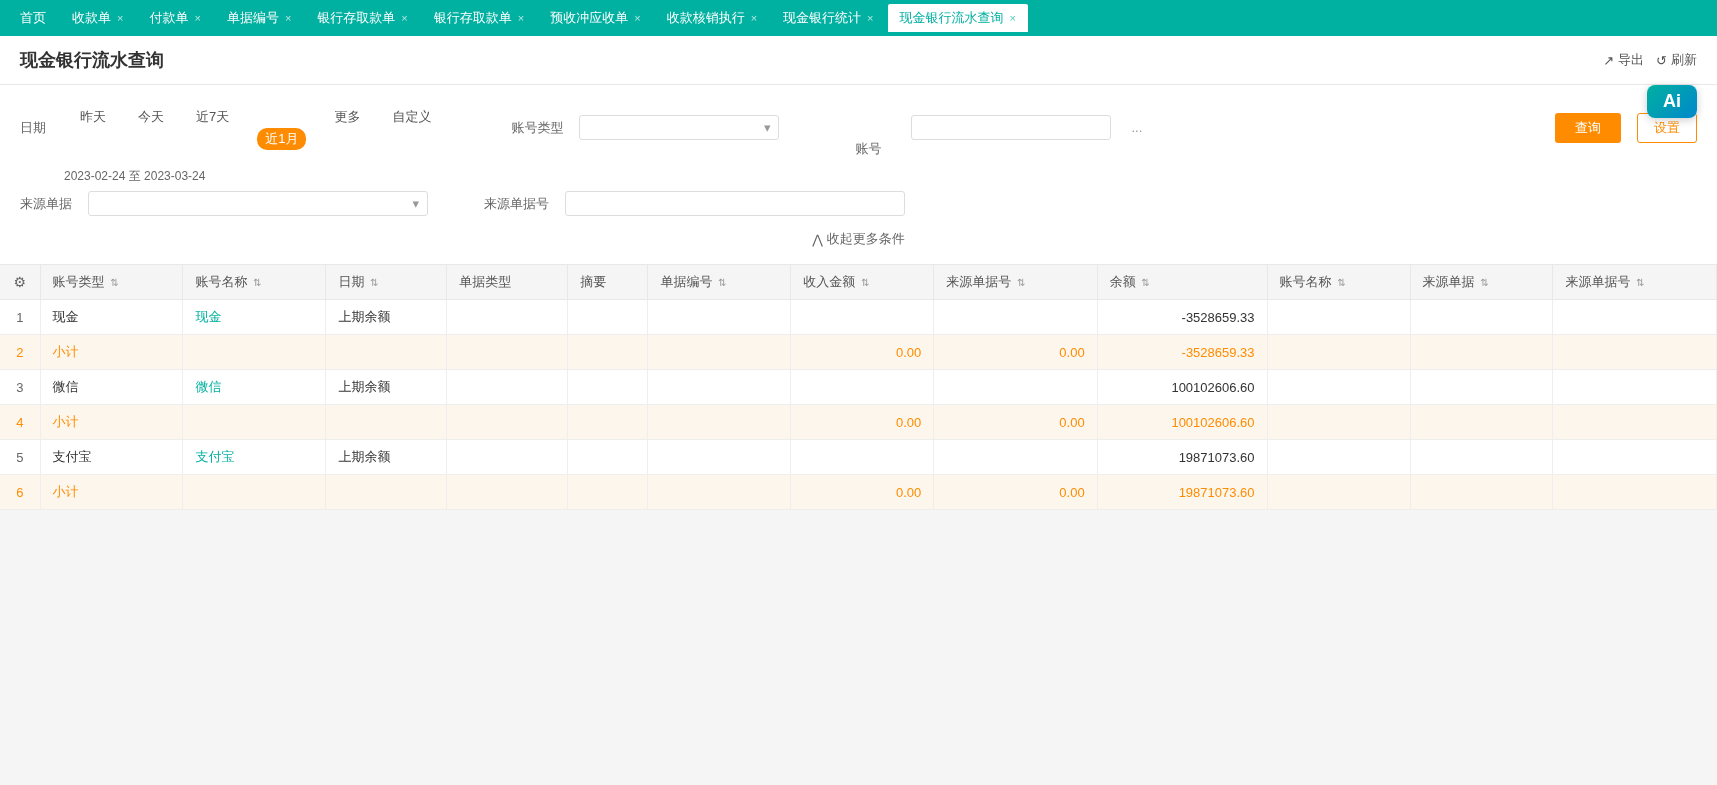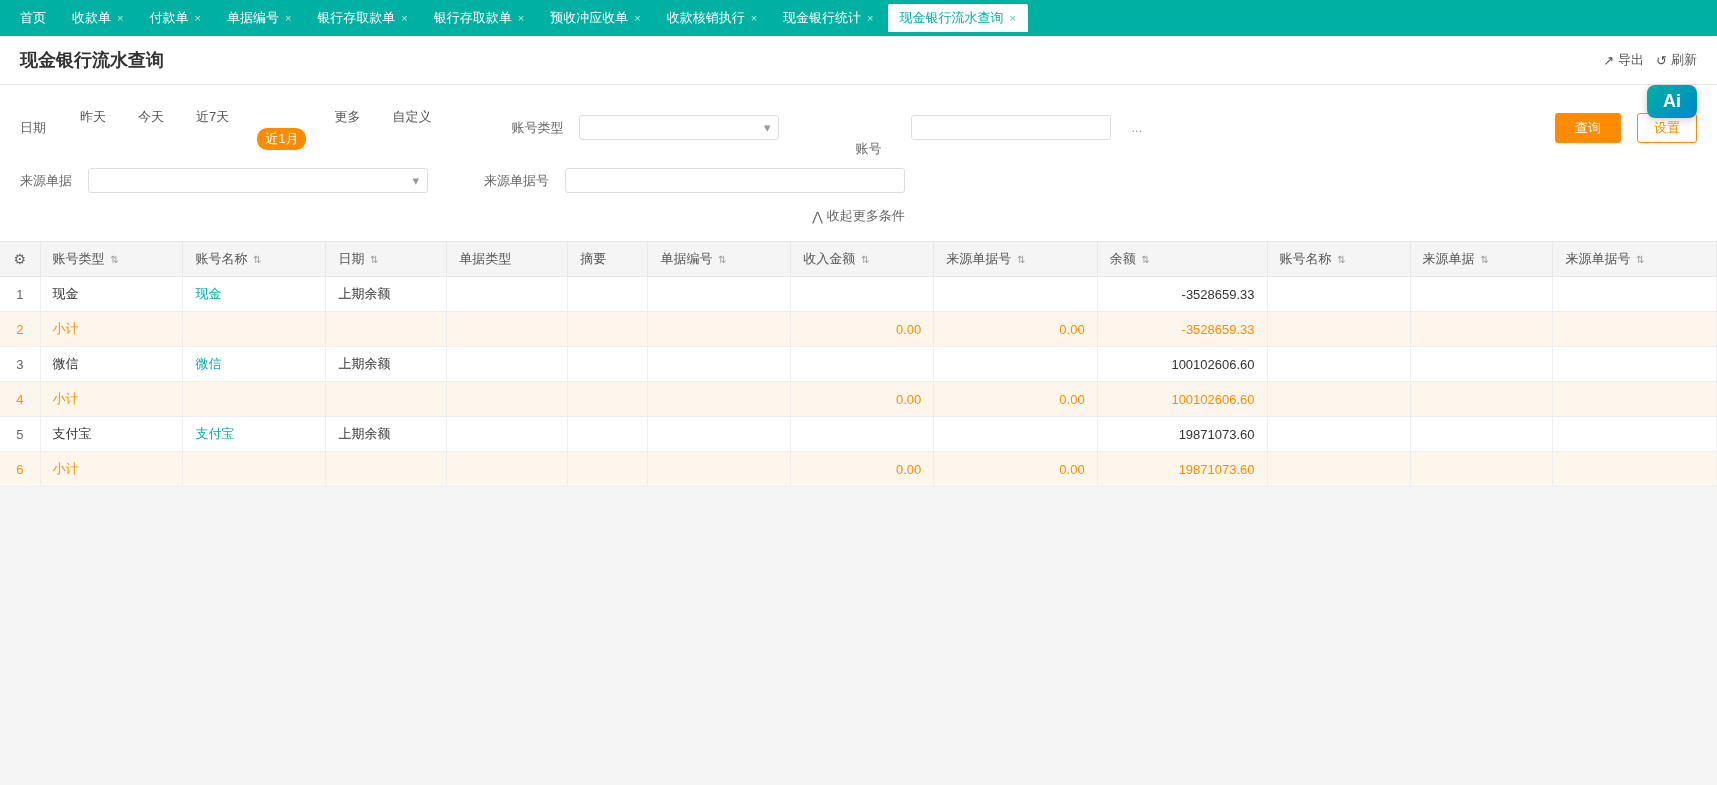--- a/index.html
+++ b/index.html
@@ -290,20 +290,21 @@
       <span class="arrow">▾</span>
     </div>
 
     <span class="filter-label" style="margin-left: 60px; margin-top: 43px;">账号</span>
     <input class="filter-input" style="width: 200px;">
     <span class="more-btn">...</span>
 
     <button class="query-btn" style="margin-left: auto;">查询</button>
     <button class="settings-btn">设置</button>
   </div>
+  <div class="date-range">2023-02-24 至 2023-03-24</div>
 
   <div class="filter-row" style="margin-top: 6px;">
     <span class="filter-label">来源单据</span>
     <div class="filter-select" style="width:340px;">
       <span></span>
       <span class="arrow">▾</span>
     </div>
     <span class="filter-label" style="margin-left: 40px;">来源单据号</span>
     <input class="filter-input" style="width: 340px;">
   </div>

